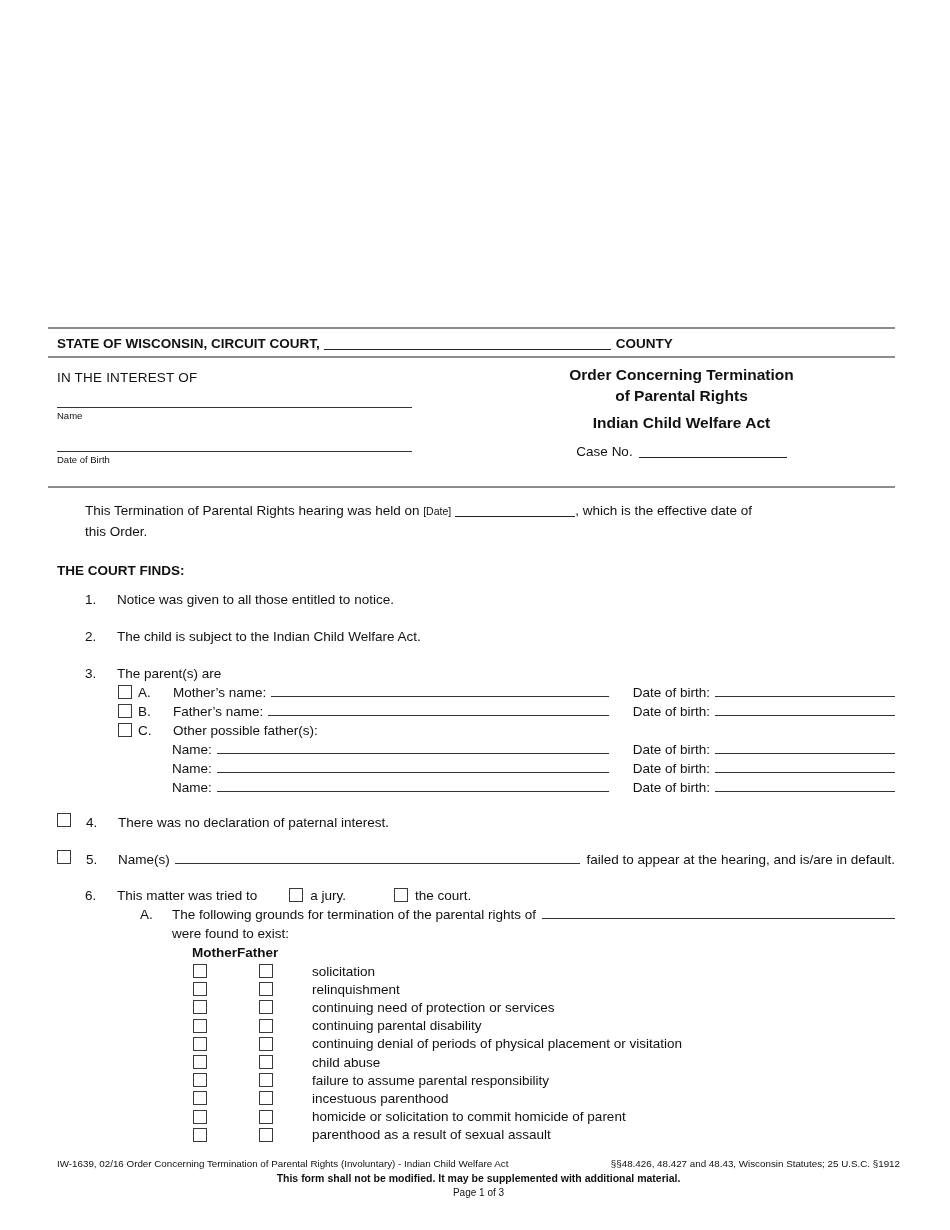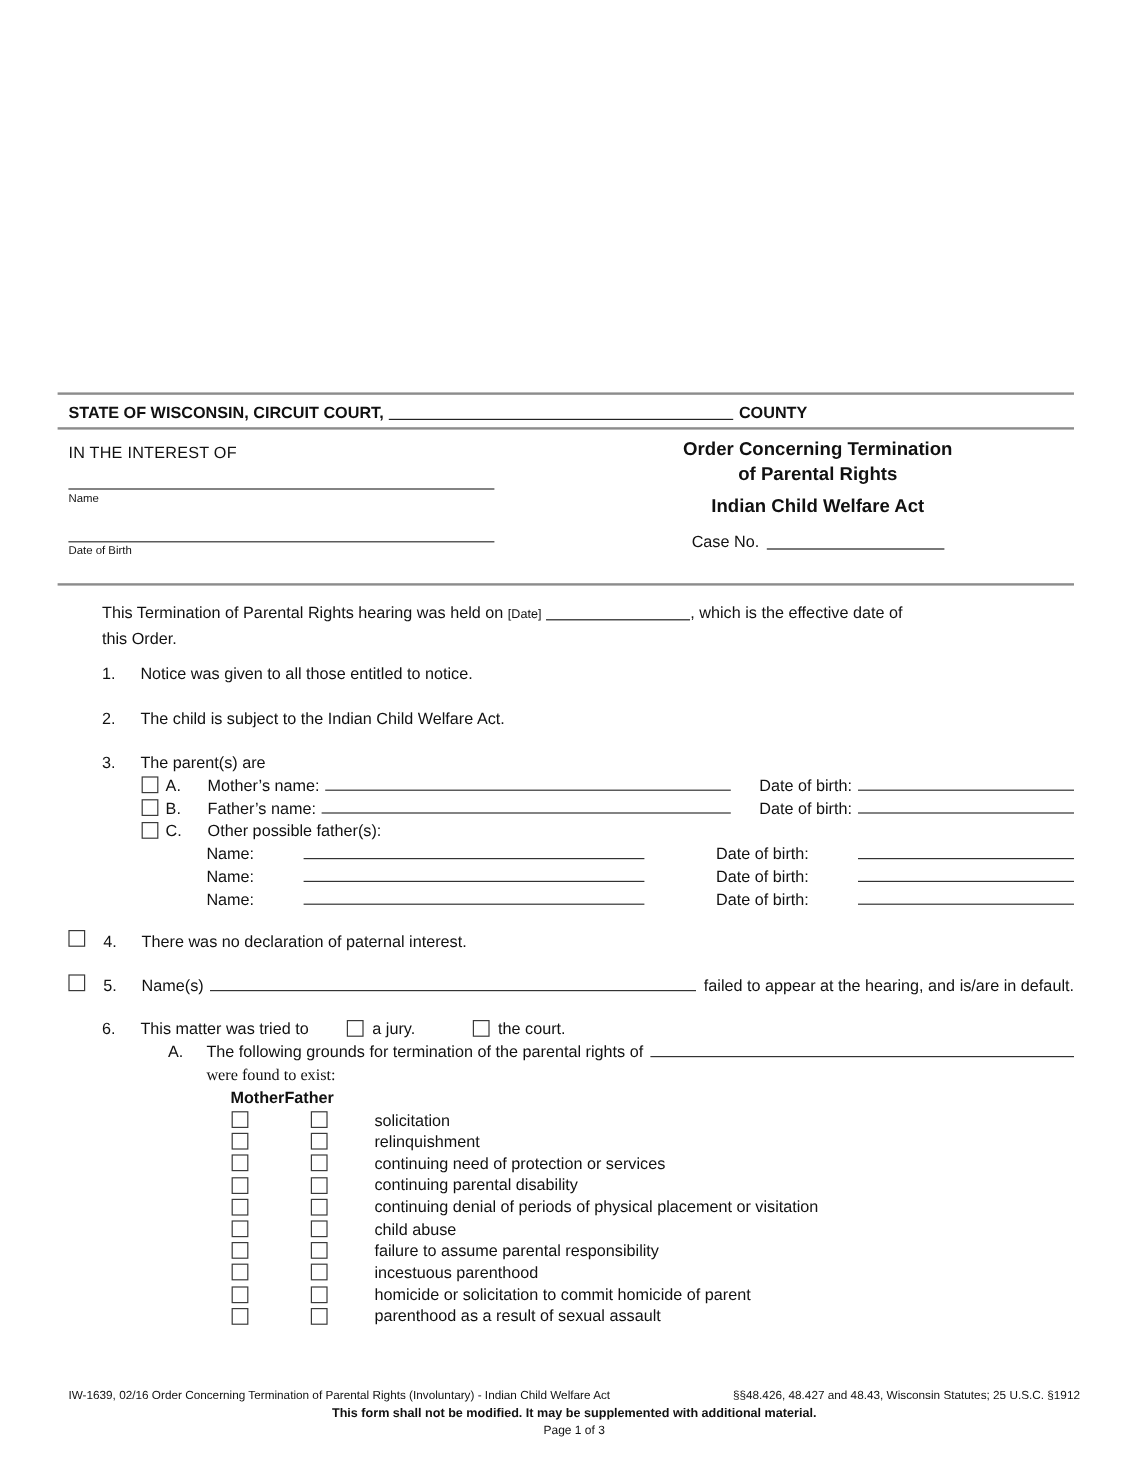--- a/index.html
+++ b/index.html
@@ -47,33 +47,33 @@
   .cb { display:inline-block; width:12px; height:12px; border:1.4px solid #3a3a3a;
         background:#fff; flex:none; }
   .item-cb { margin-left:9px; }
   .item-cb + .inum { margin-left:15px; }
   .itext { flex:1; }
 
   
   .prow { display:flex; align-items:baseline; margin-left:70px; line-height:19px; }
   .prow .cb { margin-right:6px; align-self:center; margin-top:-2px; }
   .letter { width:35px; flex:none; }
-  .name-indent { margin-left:124px;gap:36px; }
+  .name-indent { margin-left:124px; }
   .fill { flex:1; border-bottom:1.3px solid #333; height:13px; margin-left:5px; }
   .fill-dob { margin-right:24px; }
   .dlabel { flex:none; white-space:nowrap; }
   .dline { width:180px; flex:none; border-bottom:1.3px solid #333; height:13px; margin-left:5px; }
 
   
   .jury-cb { margin-left:32px; align-self:center; margin-top:-2px; }
   .court-cb { margin-left:48px; align-self:center; margin-top:-2px; }
   .cb-label { margin-left:7px; }
   .subA { display:flex; align-items:baseline; margin-left:92px; line-height:19px; }
   .subA .fill { margin-left:6px; }
-  .subA-line2 { margin-left:124px; line-height:19px;font-family:Liberation Serif, serif; }
+  .subA-line2 { margin-left:124px; line-height:19px; }
   .col-heads { margin-left:124px; font-weight:bold; line-height:19px; }
   .col-mother { display:inline-block; width:65px;text-align:right; }
 
   
   .grow { display:flex; align-items:center; height:18.2px; margin-left:145px; }
   .gcb2 { margin-left:52px; }
   .gtext { margin-left:39px; white-space:nowrap; }
 
   
   .footer { position:absolute; top:1158px; left:57px; width:843px; }
@@ -108,20 +108,21 @@
         </div>
       </div>
     </div>
 
     <p class="intro">
       <span>This Termination of Parental Rights hearing was held on</span>
       <span class="small-tag">[Date]</span><span class="blank date-blank"></span><span>, which is the effective date of</span><br>
       <span>this Order.</span>
     </p>
 
+    <div class="finds-heading">THE COURT FINDS:</div>
 
     <div class="item mt10">
       <span class="inum">1.</span>
       <span class="itext">Notice was given to all those entitled to notice.</span>
     </div>
 
     <div class="item mt18">
       <span class="inum">2.</span>
       <span class="itext">The child is subject to the Indian Child Welfare Act.</span>
     </div>

